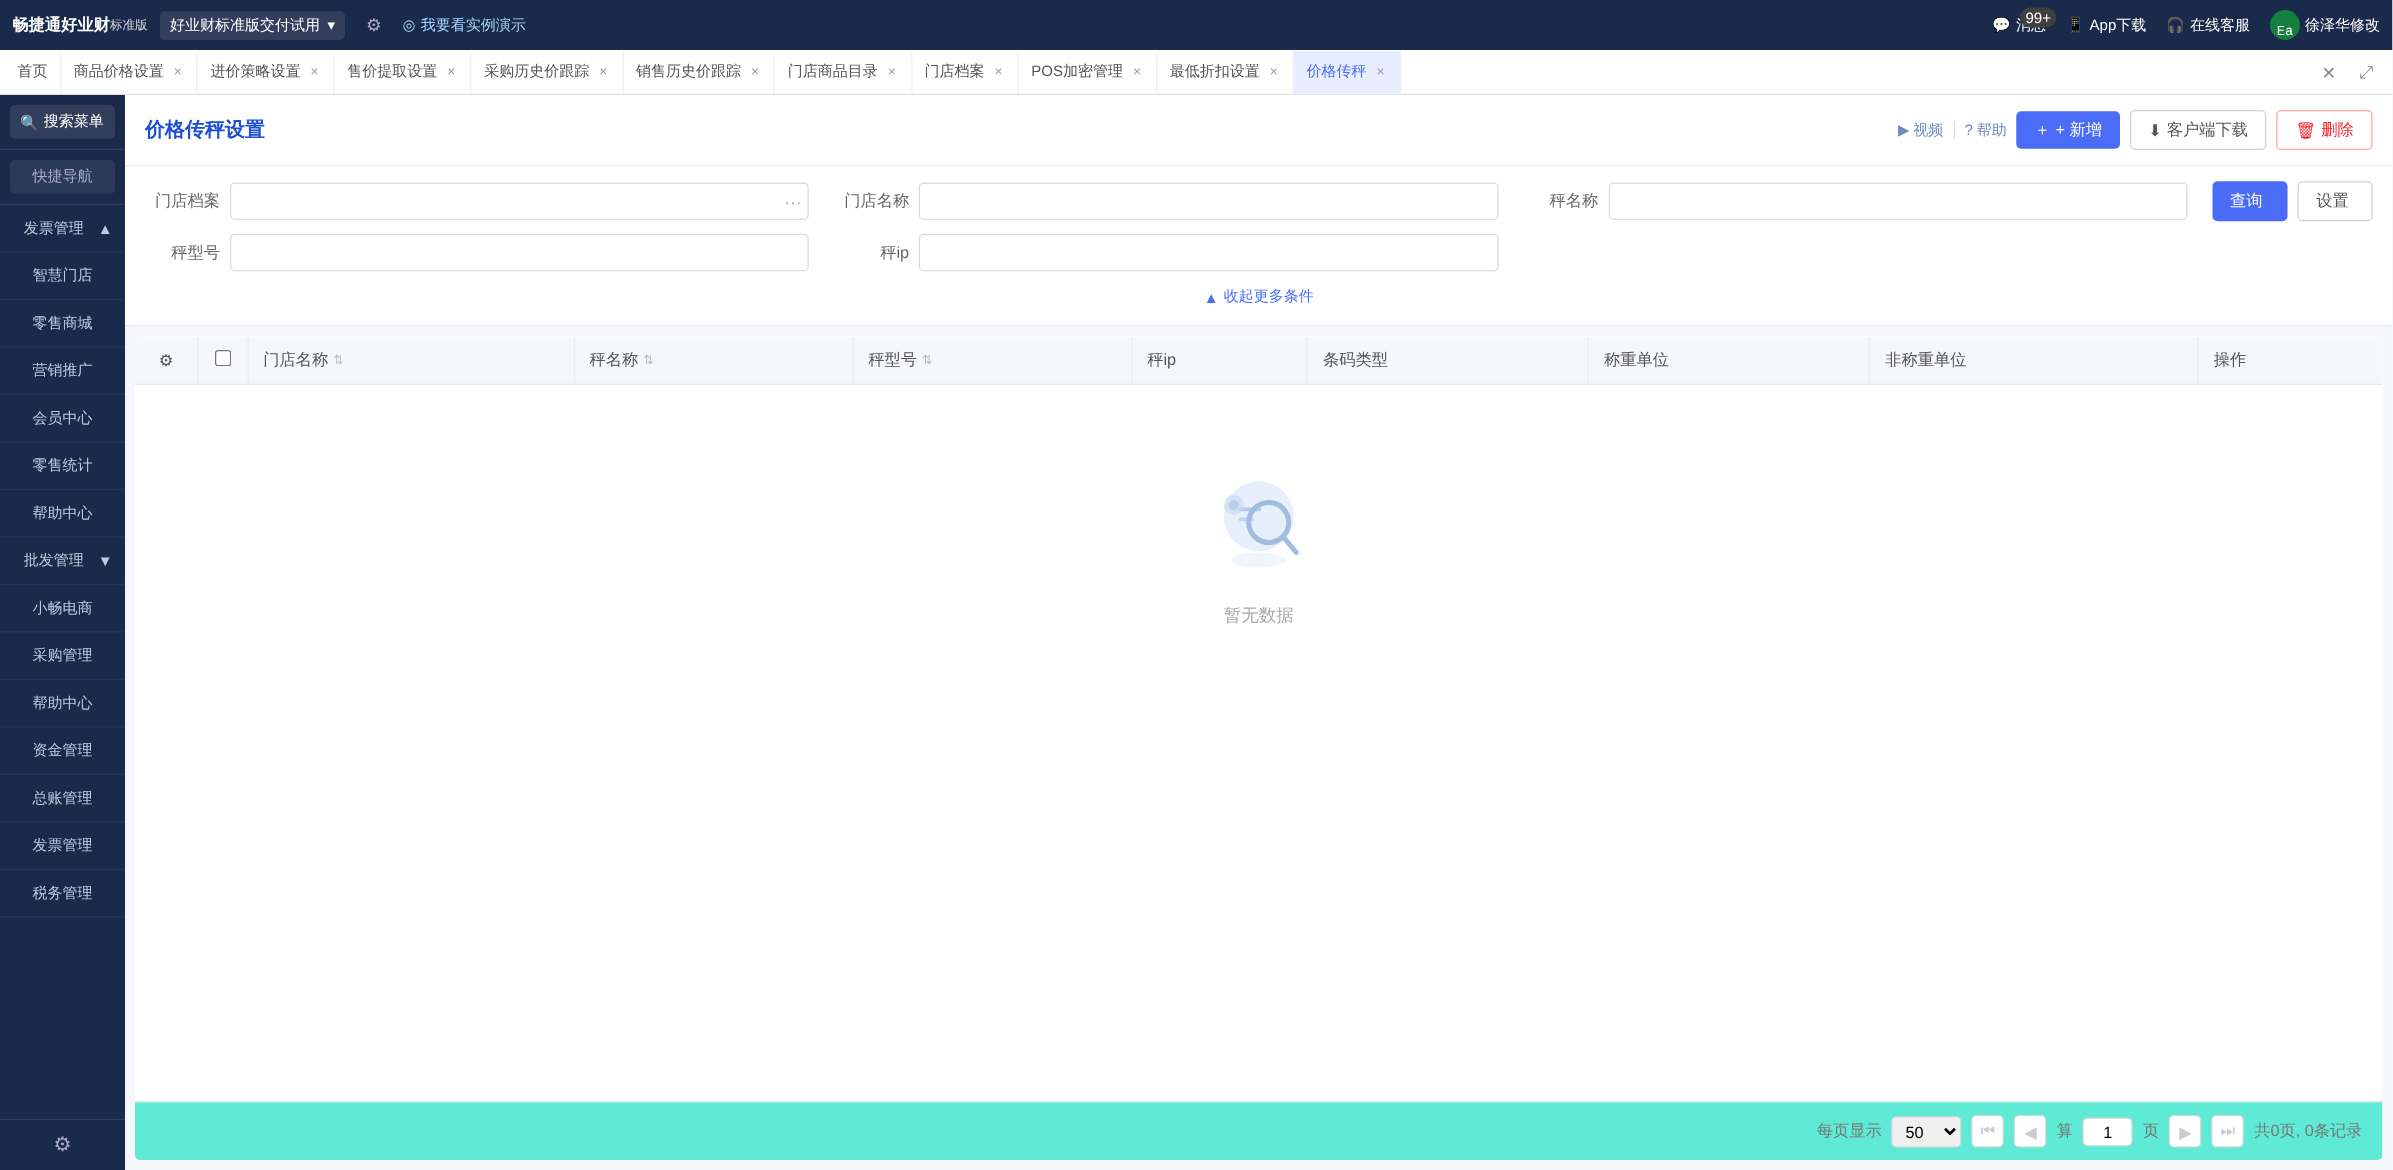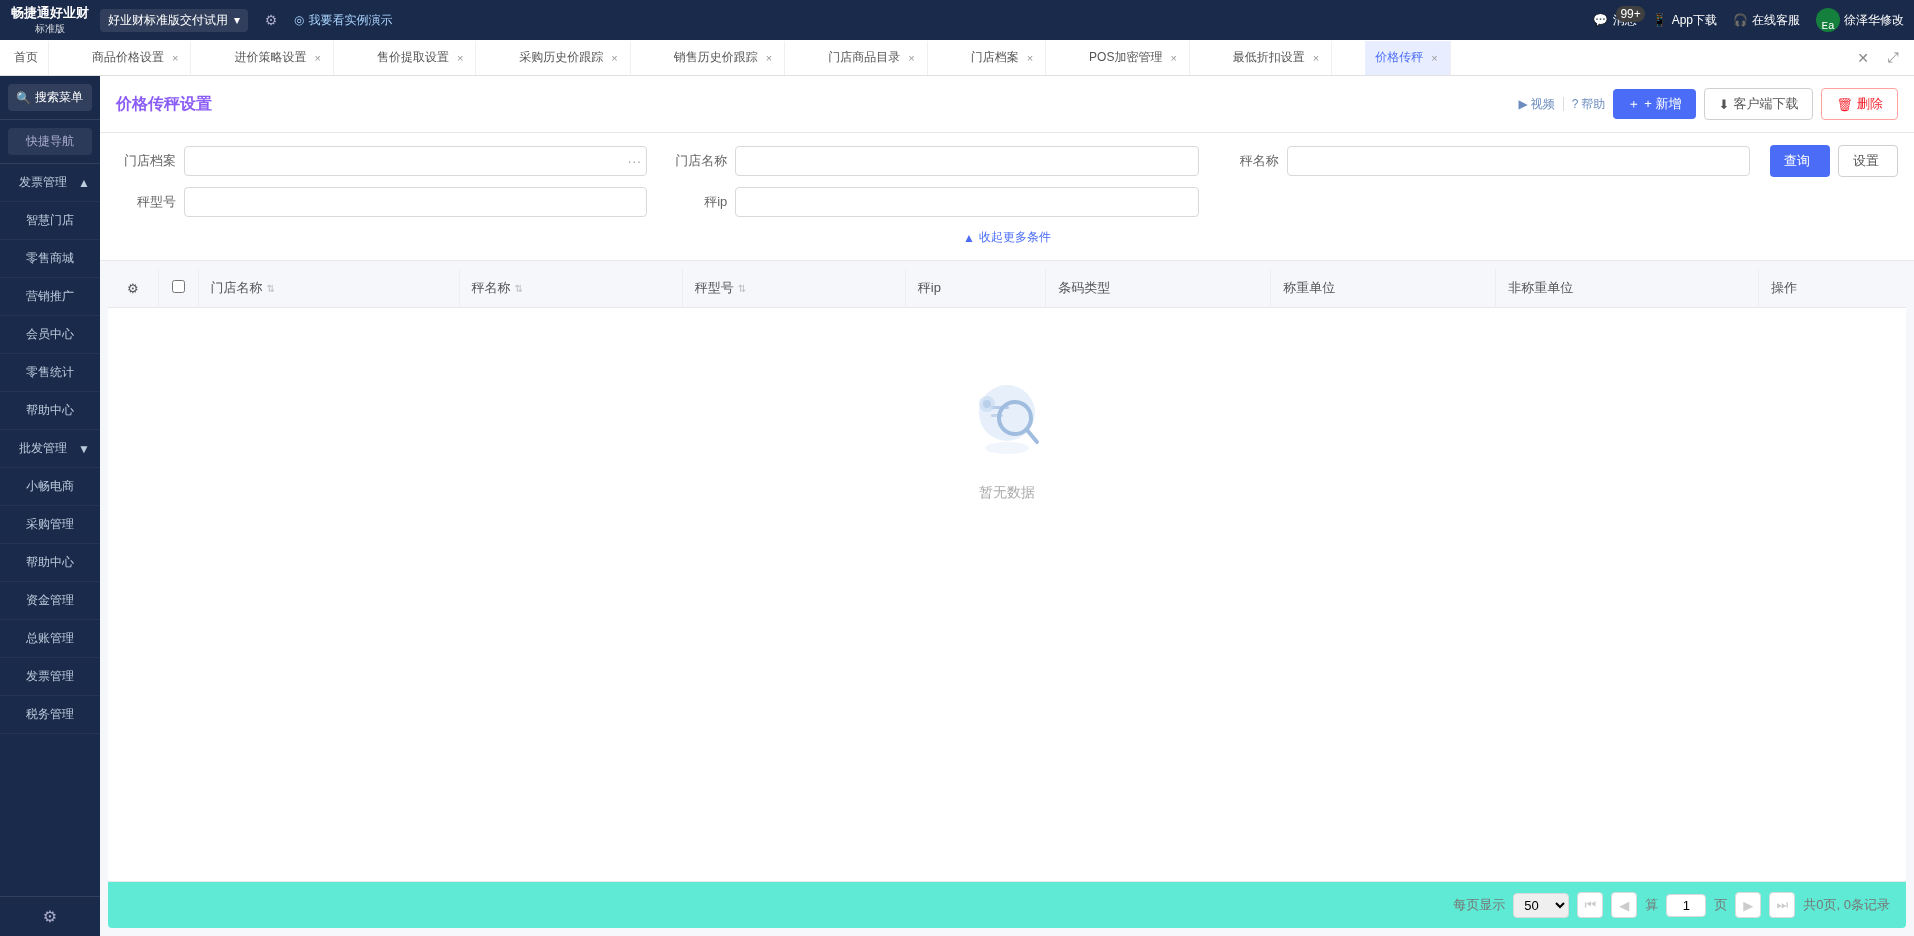--- a/index.html
+++ b/index.html
@@ -11,21 +11,21 @@
       background: #1a2a4a;
       display: flex;
       align-items: center;
       padding: 0 10px;
       flex-shrink: 0;
       color: #fff;
       gap: 10px;
     }
     .logo-area {
       display: flex;
-      flex-direction: column;
+      flex-direction: row;
       align-items: center;
       justify-content: center;
       color: #fff;
       font-size: 11px;
       min-width: 80px;
     }
     .logo-area .logo-main { font-size: 13px; font-weight: bold; }
     .logo-area .logo-sub { font-size: 10px; opacity: 0.8; }
     .version-selector {
       display: flex;
@@ -226,21 +226,21 @@
       padding: 12px 16px;
       border-bottom: 1px solid #e8e8e8;
       display: flex;
       align-items: center;
       justify-content: space-between;
       flex-shrink: 0;
     }
     .page-title {
       font-size: 16px;
       font-weight: 600;
-      color: #8b5cf6;
+      color: #1d4ed8;
     }
     .page-actions {
       display: flex;
       align-items: center;
       gap: 8px;
     }
     .page-link {
       display: flex; align-items: center; gap: 3px;
       color: #6c8cbf;
       font-size: 12px;
@@ -486,21 +486,21 @@
     <div class="top-right-item">
       <div class="user-avatar">
         <span>Ea</span>
       </div>
       <span>徐泽华修改</span>
     </div>
   </div>
 </div>
 
 <div class="tab-bar">
-  <div id="tabs-container" style="display:flex;align-items:flex-end;flex:1;overflow:hidden;gap:33px;">
+  <div id="tabs-container" style="display:flex;align-items:flex-end;flex:1;overflow:hidden;">
       <div class="tab-item">
         <span>首页</span>
       </div>
       <div class="tab-item">
         <span>商品价格设置</span>
         <span class="tab-close">×</span>
       </div>
       <div class="tab-item">
         <span>进价策略设置</span>
         <span class="tab-close">×</span>

